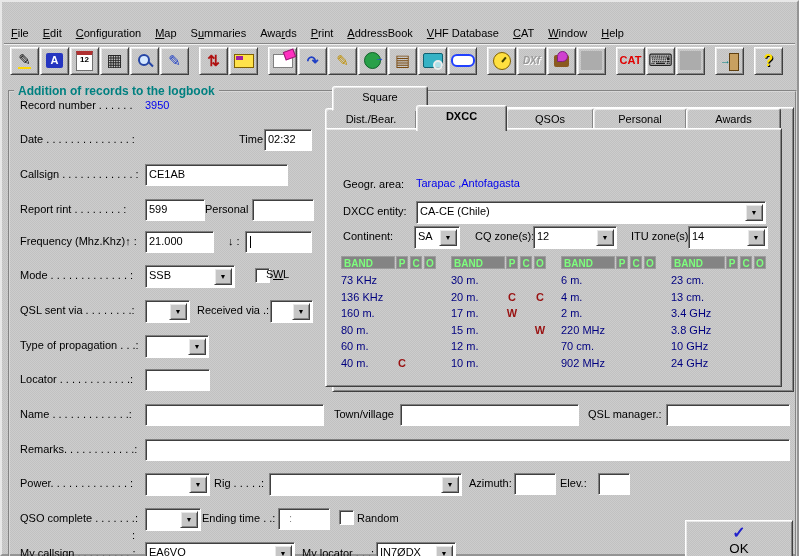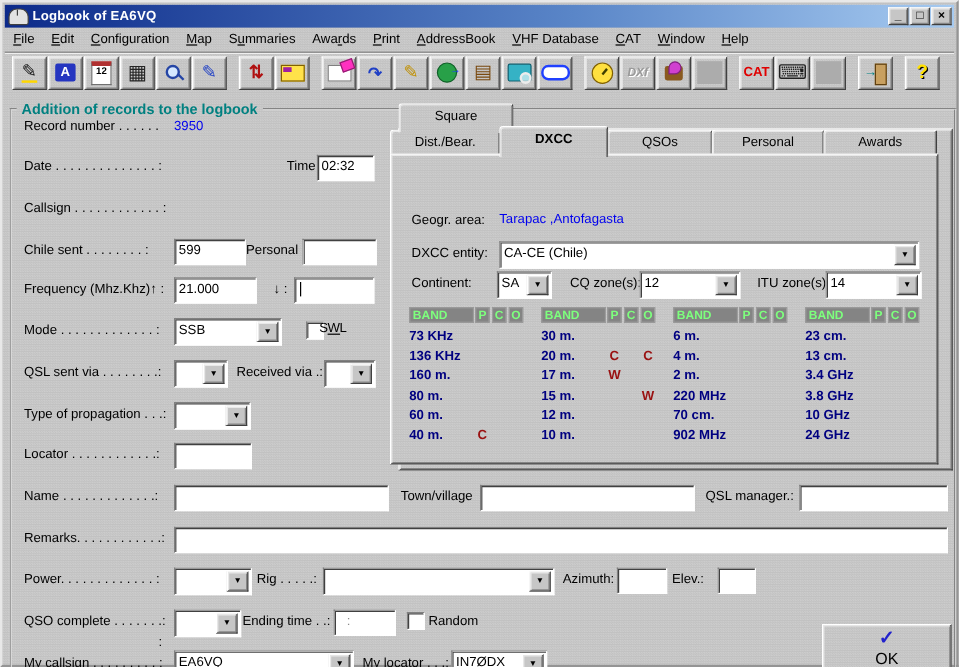--- a/index.html
+++ b/index.html
@@ -114,41 +114,34 @@
   .band-group:nth-of-type(3){left:235px}.band-group:nth-of-type(4){left:345px}
   .bh{position:absolute;top:0;height:13px;background:#848484;color:#7dff7d;font-weight:bold;
     font-size:10px;line-height:13px;border:1px solid #9c9c9c;box-sizing:border-box;}
   .bh-band{left:0;width:54px;padding-left:2px;}
   .bh-p{left:55px;width:12px;text-align:center;}
   .bh-c{left:69px;width:12px;text-align:center;}
   .bh-o{left:83px;width:12px;text-align:center;}
   .brow{position:absolute;left:0;width:96px;height:15px;}
   .brow:nth-of-type(5){top:18px}.brow:nth-of-type(6){top:35px}.brow:nth-of-type(7){top:51px}
   .brow:nth-of-type(8){top:68px}.brow:nth-of-type(9){top:84px}.brow:nth-of-type(10){top:101px}
-  .bname{position:absolute;left:0;color:#000080;font-weight:bold;}
+  .bname{position:absolute;left:0;color:#000080;font-weight:normal;}
   .bflag{position:absolute;width:12px;text-align:center;color:#991111;font-weight:bold;}
   .fp{left:55px}.fc{left:69px}.fo{left:83px}
   
   .ok-btn{position:absolute;left:683px;top:518px;width:108px;height:44px;z-index:5;
     display:flex;flex-direction:column;align-items:center;padding-top:4px;box-sizing:border-box;}
   .ok-check{color:#2222cc;font-weight:bold;font-size:16px;line-height:16px;}
   u{text-decoration:underline;}
 </style>
 </head>
 <body>
 
 <div class="win bg">
 
-  <div class="titlebar">
-    <span class="app-icon"></span>
-    <span class="title-text">Logbook of EA6VQ</span>
-    <button class="wbtn">_</button>
-    <button class="wbtn">□</button>
-    <button class="wbtn">×</button>
-  </div>
 
   <div class="menubar">
 
       <span class="menu-item"><u>F</u>ile</span>
 
       <span class="menu-item"><u>E</u>dit</span>
 
       <span class="menu-item"><u>C</u>onfiguration</span>
 
       <span class="menu-item"><u>M</u>ap</span>
@@ -273,22 +266,23 @@
   <span class="gb-title bg">Addition of records to the logbook</span>
 
   <span class="lbl" style="left:18px;top:97px">Record number . . . . . .</span>
   <span class="lbl blue" style="left:143px;top:97px">3950</span>
 
   <span class="lbl" style="left:18px;top:131px">Date . . . . . . . . . . . . . . :</span>
   <span class="lbl" style="left:237px;top:131px">Time :</span>
   <div class="field sunken" style="left:262px;top:127px;width:43px">02:32</div>
 
   <span class="lbl" style="left:18px;top:166px">Callsign . . . . . . . . . . . . :</span>
-
-  <span class="lbl" style="left:18px;top:201px">Chile sent . . . . . . . . :</span>
+  <div class="field sunken" style="left:143px;top:162px;width:138px">CE1AB</div>
+
+  <span class="lbl" style="left:18px;top:201px">Report rint . . . . . . . . :</span>
   <div class="field sunken" style="left:143px;top:197px;width:55px">599</div>
   <span class="lbl" style="left:203px;top:201px">Personal</span>
   <div class="field sunken" style="left:250px;top:197px;width:57px"></div>
 
   <span class="lbl" style="left:18px;top:233px">Frequency (Mhz.Khz)↑ :</span>
   <div class="field sunken" style="left:143px;top:229px;width:64px">21.000</div>
   <span class="lbl" style="left:226px;top:233px">↓ :</span>
   <div class="field sunken" style="left:243px;top:229px;width:62px"><span class="caret"></span></div>
 
   <span class="lbl" style="left:18px;top:267px">Mode . . . . . . . . . . . . . :</span>

